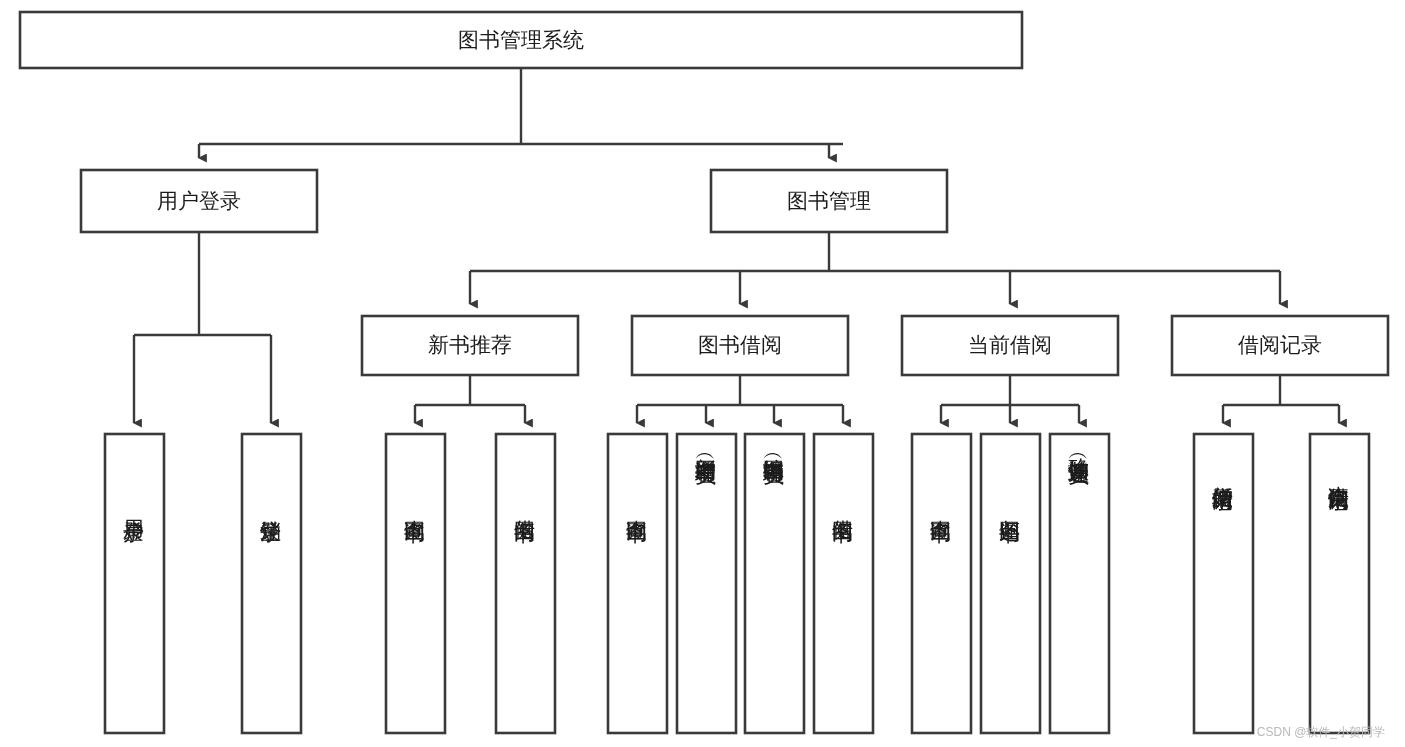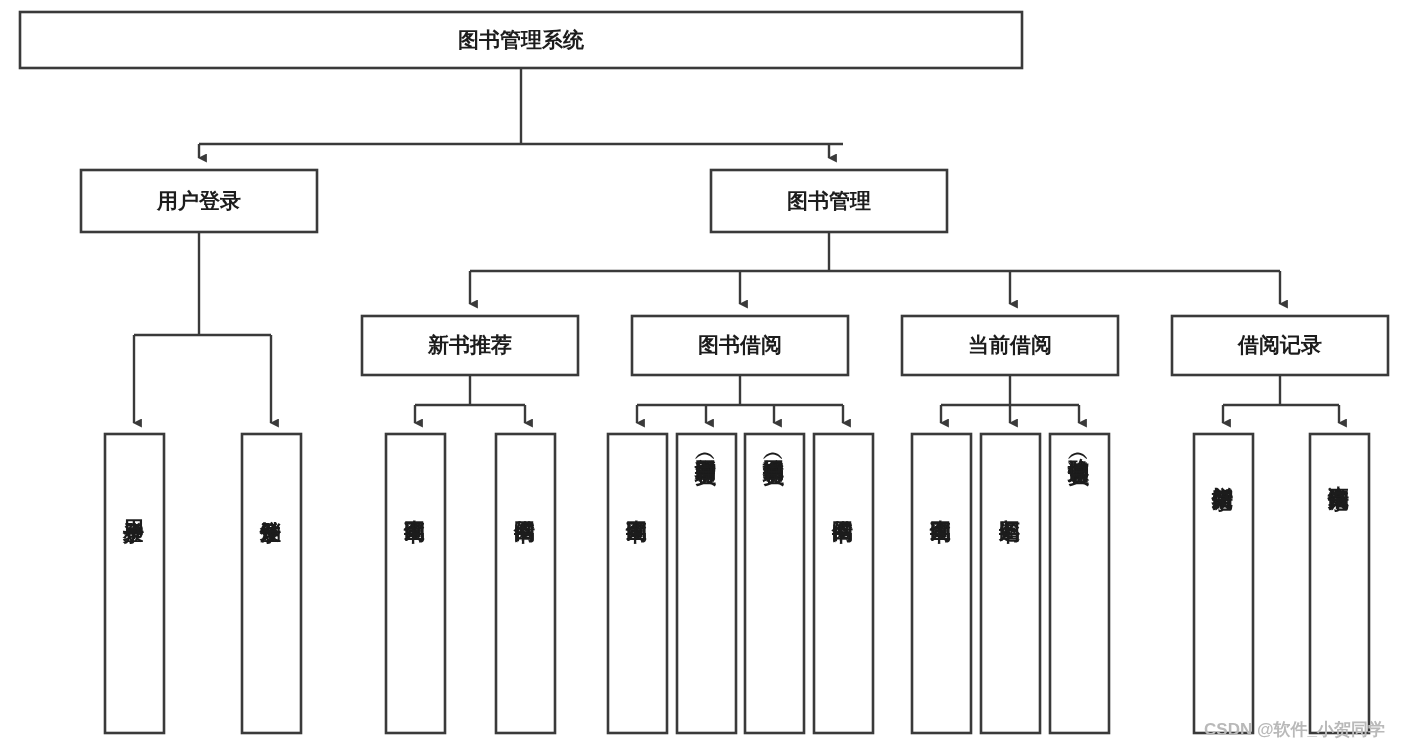--- a/index.html
+++ b/index.html
@@ -11,21 +11,20 @@
     width: 1405px;
     height: 747px;
     font-family: "Liberation Sans", "DejaVu Sans", sans-serif;
     overflow: hidden;
     position: relative;
   }
   #diagram-root {
     position: relative;
     width: 1397px;
     height: 747px;
-    font-weight: bold;
   }
   svg.diagram {
     position: absolute;
     top: 0;
     left: 0;
     width: 1405px;
     height: 747px;
     display: block;
   }
   .node-box {
@@ -54,21 +53,21 @@
     writing-mode: vertical-rl;
     text-orientation: upright;
     text-anchor: middle;
     letter-spacing: 1px;
   }
   .watermark {
     position: absolute;
     right: 12px;
     bottom: 6px;
     font-family: "Liberation Sans", "DejaVu Sans", sans-serif;
-    font-size: 17px;
+    font-size: 12px;
     color: #b9b9b9;
     white-space: nowrap;
     pointer-events: none;
     user-select: none;
   }
 </style>
 </head>
 <body>
 
 <div id="diagram-root">

